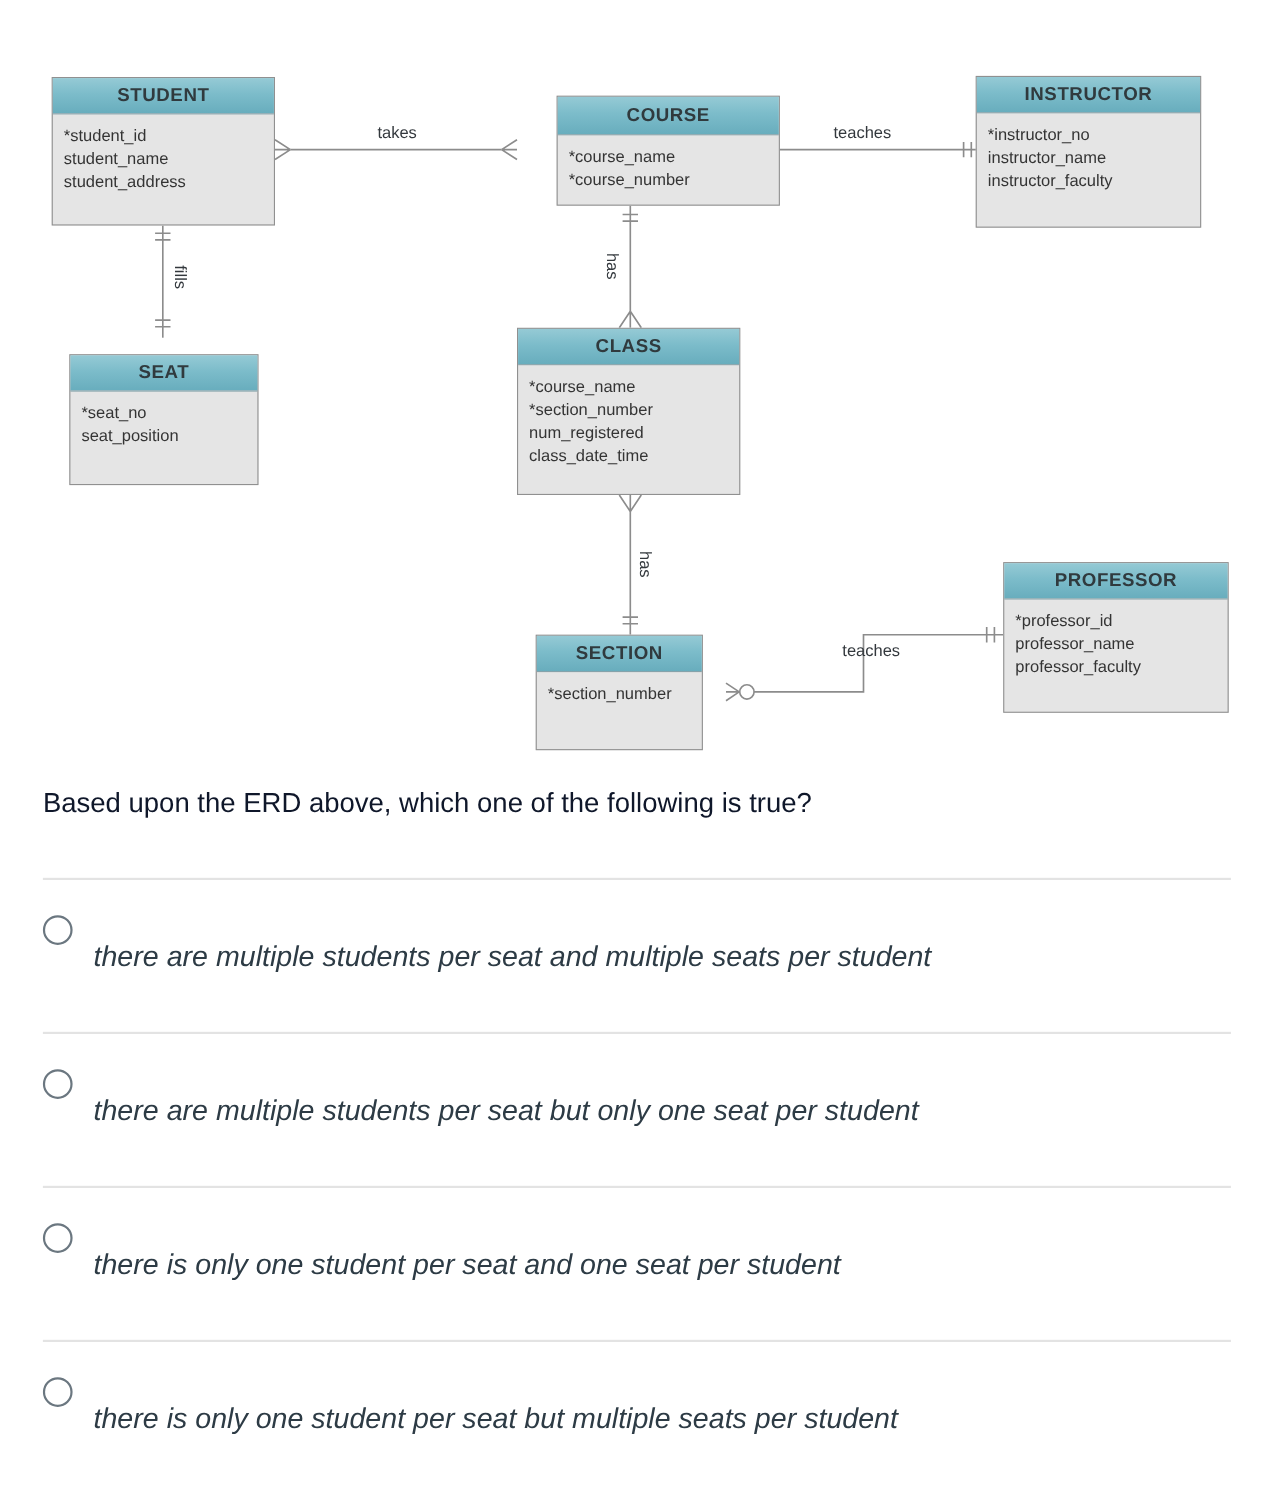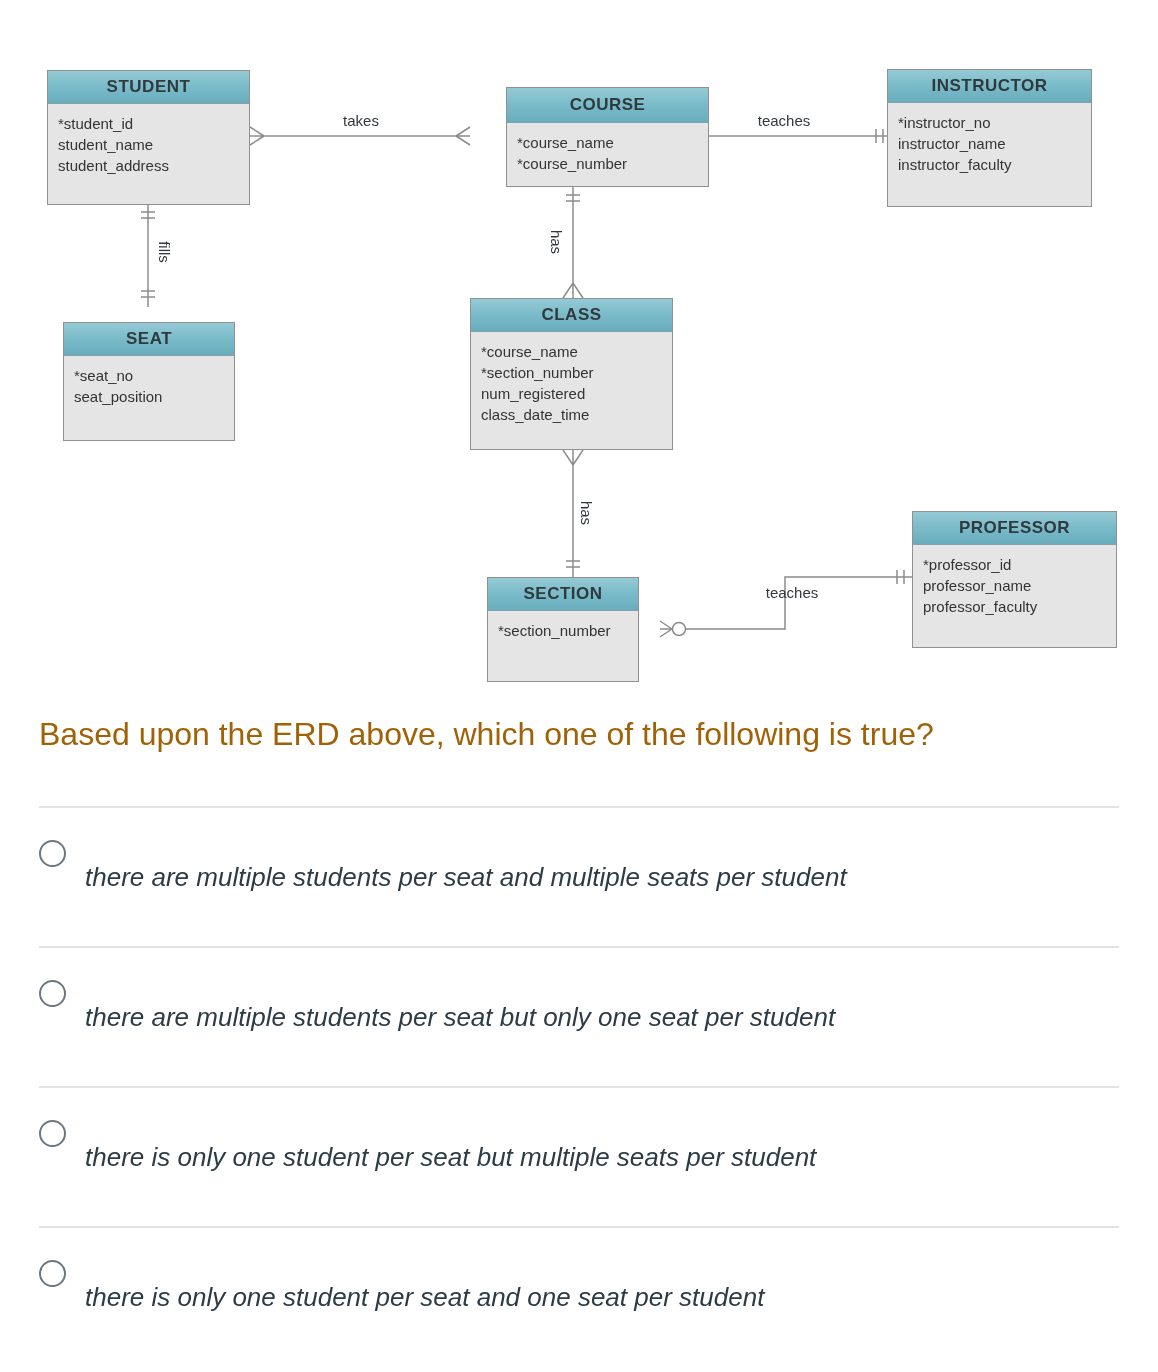--- a/index.html
+++ b/index.html
@@ -30,21 +30,21 @@
   .rel-label { position:absolute; font-size:15px; color:#33383d; white-space:nowrap; }
   .lbl-takes       { left:361px; top:112px; transform:translateX(-50%); }
   .lbl-teaches-top { left:784px; top:112px; transform:translateX(-50%); }
   .lbl-fills       { left:164px; top:252px; transform:translate(-50%,-50%) rotate(90deg); }
   .lbl-has-top     { left:556px; top:242px; transform:translate(-50%,-50%) rotate(90deg); }
   .lbl-has-bottom  { left:586px; top:513px; transform:translate(-50%,-50%) rotate(90deg); }
   .lbl-teaches-bot { left:792px; top:592px; transform:translate(-50%,-50%); }
 
   
   .quiz { position:absolute; left:39px; top:700px; width:1080px; }
-  .question-title { font-size:32px; font-weight:400; color:#a16207; margin-top:16px; margin-bottom:0; }
+  .question-title { font-size:25px; font-weight:400; color:#0f172a; margin-top:16px; margin-bottom:0; }
   .options { margin-top:53px; }
   .option { position:relative; height:140px; border-top:2px solid #e3e3e3; }
   .radio { position:absolute; left:0; top:32px; width:27px; height:27px;
     border:2px solid #6b7780; border-radius:50%; background:#fff; cursor:pointer; }
   .option-label { position:absolute; left:46px; top:54px; font-size:26px; color:#2d3b45; cursor:pointer;font-style:italic; }
 </style>
 </head>
 <body>
 
 <div class="stage">
@@ -166,22 +166,22 @@
       <div class="option">
         <span class="radio"></span>
         <span class="option-label">there are multiple students per seat and multiple seats per student</span>
       </div>
       <div class="option">
         <span class="radio"></span>
         <span class="option-label">there are multiple students per seat but only one seat per student</span>
       </div>
       <div class="option">
         <span class="radio"></span>
-        <span class="option-label">there is only one student per seat but multiple seats per student</span>
+        <span class="option-label">there is only one student per seat and one seat per student</span>
       </div>
       <div class="option">
         <span class="radio"></span>
-        <span class="option-label">there is only one student per seat and one seat per student</span>
+        <span class="option-label">there is only one student per seat but multiple seats per student</span>
       </div>
     </div>
   </div>
 
 </div>
 
 </body></html>

